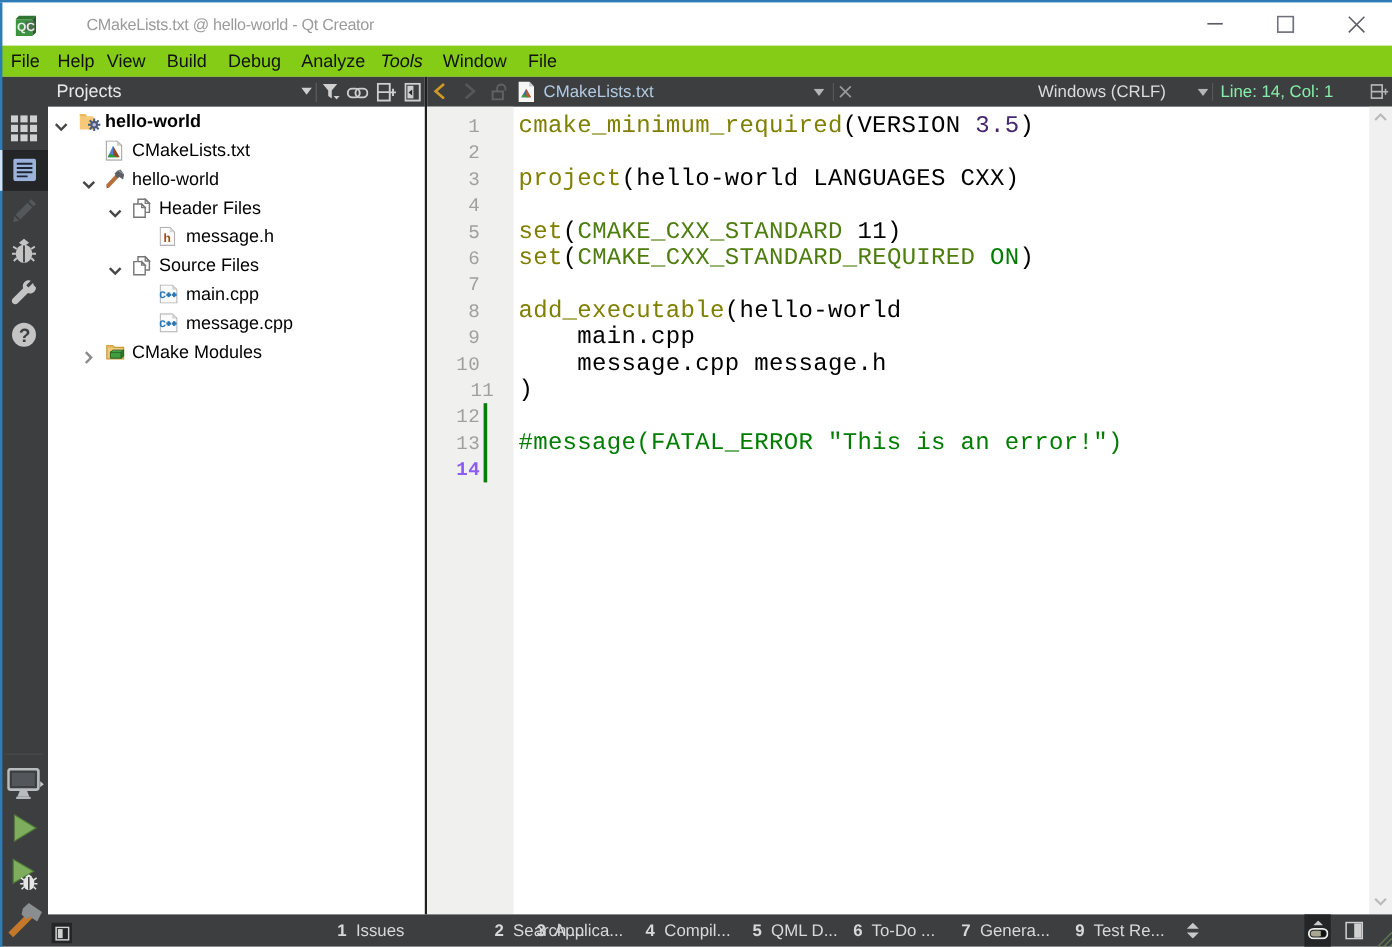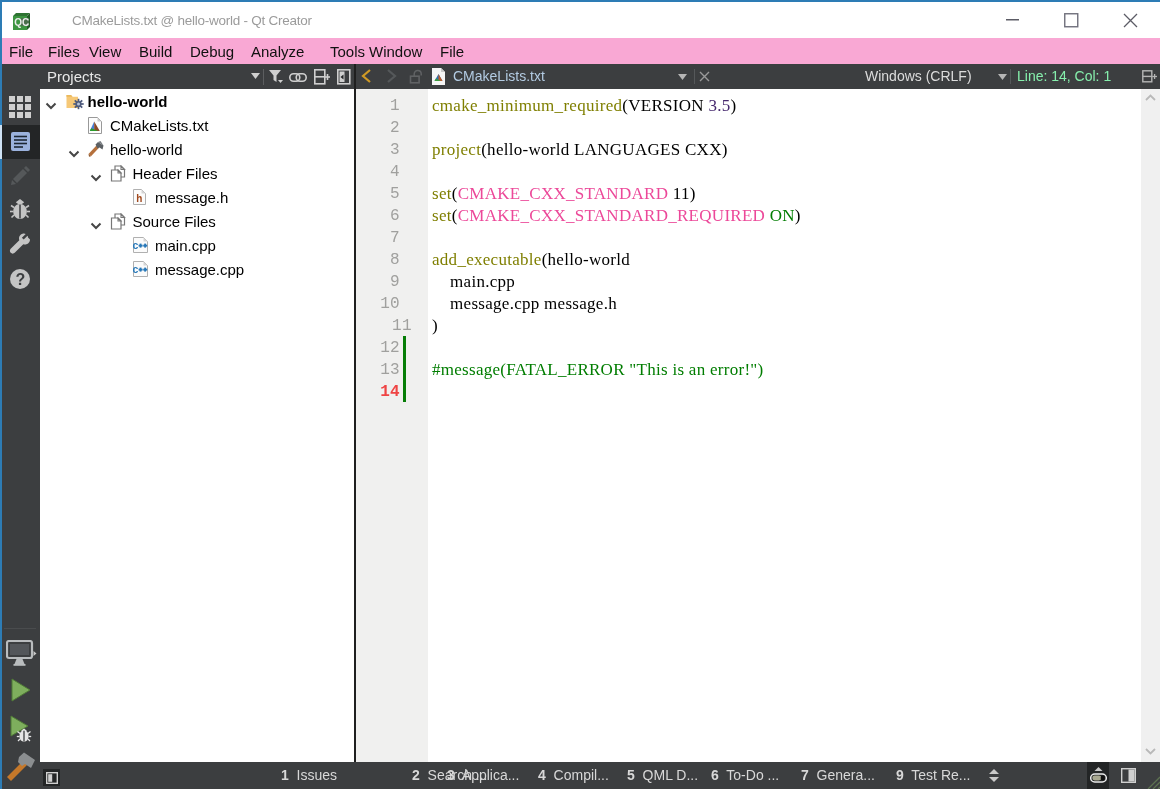--- a/index.html
+++ b/index.html
@@ -3,21 +3,21 @@
 <meta charset="utf-8">
 <style>
 * { margin:0; padding:0; box-sizing:border-box; }
 html,body { width:1160px; height:789px; overflow:hidden; }
 body { font-family:"Liberation Sans", sans-serif; position:relative; background:#fff; }
 .abs { position:absolute; }
 
 #titlebar { position:absolute; left:0; top:0; width:1160px; height:43px; background:#fff; border-top:2px solid #2d7cb5; }
 #title-text { position:absolute; left:72px; top:11px; font-size:13.5px; color:#9b9b9b; letter-spacing:-0.25px; }
 
-#menubar { position:absolute; left:0; top:38px; width:1160px; height:26px; background:#f9a8d4; }
+#menubar { position:absolute; left:0; top:38px; width:1160px; height:26px; background:#84cc16; }
 #menubar span { position:absolute; top:5px; font-size:15px; color:#111; }
 
 #lborder { position:absolute; left:0; top:2px; width:2px; height:787px; background:#2d7cb5; z-index:60; }
 
 #sidebar { position:absolute; left:0; top:64px; width:40px; height:725px; background:#3c3e40; z-index:20; }
 #selmode { position:absolute; left:0; top:61px; width:40px; height:34px; background:#232526; }
 #selaccent { position:absolute; left:0; top:125px; width:2px; height:34px; background:#cfe2f4; z-index:61; }
 .sic { position:absolute; left:0; width:40px; text-align:center; }
 #sep-side { position:absolute; left:4px; top:564px; width:32px; height:1px; background:#4a4c4e; }
 
@@ -28,24 +28,24 @@
 .trow .lbl { position:absolute; top:3px; }
 
 #split1 { position:absolute; left:354px; top:64px; width:2px; height:698px; background:#1f1f1f; }
 
 #etoolbar { position:absolute; left:356px; top:64px; width:804px; height:25px; background:#3c3e40; }
 #etoolbar .txt { position:absolute; top:4px; font-size:14px; }
 
 #editor { position:absolute; left:356px; top:89px; width:804px; height:673px; background:#fff; }
 #gutter { position:absolute; left:0px; top:0px; width:72px; height:673px; background:#f0f0ef; }
 .ln { position:absolute; left:0px; width:44px; text-align:right; font-family:"Liberation Mono", monospace; font-size:16px; line-height:22px; letter-spacing:0.28px; color:#a0a09e; }
-.ln.cur { color:#ef4444; font-weight:bold; }
+.ln.cur { color:#8b5cf6; font-weight:bold; }
 #greenbar { position:absolute; left:46.5px; top:247px; width:3px; height:66px; background:#067d06; }
-.cl { position:absolute; left:76px; font-family:Liberation Serif, serif; font-size:17px; line-height:22px; letter-spacing:0.28px; white-space:pre; color:#000; }
-.kw { color:#7f7f00; } .vr { color:#ec4899; } .nm { color:#46286e; } .gr { color:#007d00; }
+.cl { position:absolute; left:76px; font-family:Liberation Mono, monospace; font-size:20px; line-height:22px; letter-spacing:0.28px; white-space:pre; color:#000; }
+.kw { color:#7f7f00; } .vr { color:#4d7c0f; } .nm { color:#46286e; } .gr { color:#007d00; }
 
 #vscroll { position:absolute; left:785px; top:0; width:19px; height:673px; background:#f0f0f0; }
 
 #statusbar { position:absolute; left:40px; top:762px; width:1120px; height:27px; background:#3c3e40; color:#d8d8d8; }
 #statusbar .lbl { position:absolute; top:5px; font-size:14px; white-space:pre; }
 #statusbar .lbl b { font-weight:bold; }
 #locator { position:absolute; left:31px; top:4px; width:201px; height:20px; background:#fff; }
 #locator span { position:absolute; left:27px; top:2px; font-size:14px; letter-spacing:0.35px; color:#9a9a9a; white-space:nowrap; }
 #togglebtn { position:absolute; left:3px; top:7px; width:17px; height:17px; background:#232526; }
 #progbtn { position:absolute; left:1047px; top:0px; width:22px; height:27px; background:#232526; }
@@ -69,26 +69,26 @@
   <svg class="abs" style="left:1064px; top:11px;" width="15" height="15" viewBox="0 0 15 15">
       <rect x="0.75" y="0.75" width="13" height="13" fill="none" stroke="#70707c" stroke-width="1.4"></rect>
     </svg>
   <svg class="abs" style="left:1123px; top:11px;" width="15" height="15" viewBox="0 0 15 15">
       <path d="M1 1 L14 14 M14 1 L1 14" stroke="#5c5c66" stroke-width="1.3"></path>
     </svg>
 </div>
 
 <div id="menubar">
   <span style="left:9px;">File</span>
-  <span style="left:48px;">Files</span>
+  <span style="left:48px;">Help</span>
   <span style="left:89px;">View</span>
   <span style="left:139px;">Build</span>
   <span style="left:190px;">Debug</span>
   <span style="left:251px;">Analyze</span>
-  <span style="left:330px;">Tools</span>
+  <span style="left:317px;font-style:italic;">Tools</span>
   <span style="left:369px;">Window</span>
   <span style="left:440px;">File</span>
 </div>
 
 <div id="sidebar">
   <div id="selmode"></div>
 
   <svg class="sic" style="top:32px; left:9px; width:22px;" width="22" height="22" viewBox="0 0 22 22">
     <g fill="#cfcfcf">
       <rect x="0" y="0" width="6" height="6"></rect>
@@ -328,20 +328,37 @@
           <text x="-0.5" y="11.5" font-size="10.5" font-weight="bold" fill="#2878b8" font-family="Liberation Sans">c</text>
           <g fill="#2878b8">
             <rect x="5.6" y="7.7" width="4" height="1.9"></rect>
             <rect x="6.6" y="6.6" width="1.9" height="4"></rect>
             <rect x="10.2" y="7.7" width="4" height="1.9"></rect>
             <rect x="11.2" y="6.6" width="1.9" height="4"></rect>
           </g>
         </svg>
       </div>
       <span class="lbl" style="left:115px;">message.cpp</span>
+    </div>
+    <div class="trow" style="left:0; top:193px; width:314px;">
+      <div class="abs" style="left:27.5px; top:5px; width:12px; height:14px;">
+        <svg class="abs" style="left:2px;top:5px" width="8" height="12" viewBox="0 0 8 12">
+          <path d="M1.5 1.5 L6 6 L1.5 10.5" stroke="#8a8a8a" stroke-width="2" fill="none"></path>
+        </svg>
+      </div>
+      <div class="abs" style="left:47.5px; top:3px;">
+        <svg width="18" height="16" viewBox="0 0 18 16">
+          <path d="M1 3 L1 14 L15 14 L15 4.5 L7.5 4.5 L6 3 Z" fill="#efc976" stroke="#c79b3b" stroke-width="1"></path>
+          <path d="M1 3 L5.8 3 L7.3 4.5 L1 4.5 Z" fill="#e2b44f"></path>
+          <polygon points="4,8.5 13,8.5 13,13.5 4,13.5" fill="#3f9c3f" stroke="#256325" stroke-width="0.8"></polygon>
+          <polygon points="4,8.5 6,6.8 15,6.8 13,8.5" fill="#58b858" stroke="#256325" stroke-width="0.8"></polygon>
+          <polygon points="13,8.5 15,6.8 15,11.8 13,13.5" fill="#2d7a2d" stroke="#256325" stroke-width="0.8"></polygon>
+        </svg>
+      </div>
+      <span class="lbl" style="left:70px;">CMake Modules</span>
     </div>
   </div>
 <div id="split1"></div>
 
 <div id="etoolbar">
   <svg class="abs" style="left:5px; top:5px;" width="11" height="14" viewBox="0 0 11 14">
       <path d="M9 1 L2 7 L9 13" stroke="#d09a25" stroke-width="2.2" fill="none"></path>
     </svg>
   <svg class="abs" style="left:30px; top:5px;" width="11" height="14" viewBox="0 0 11 14">
       <path d="M2 1 L9 7 L2 13" stroke="#55585a" stroke-width="2.2" fill="none"></path>

